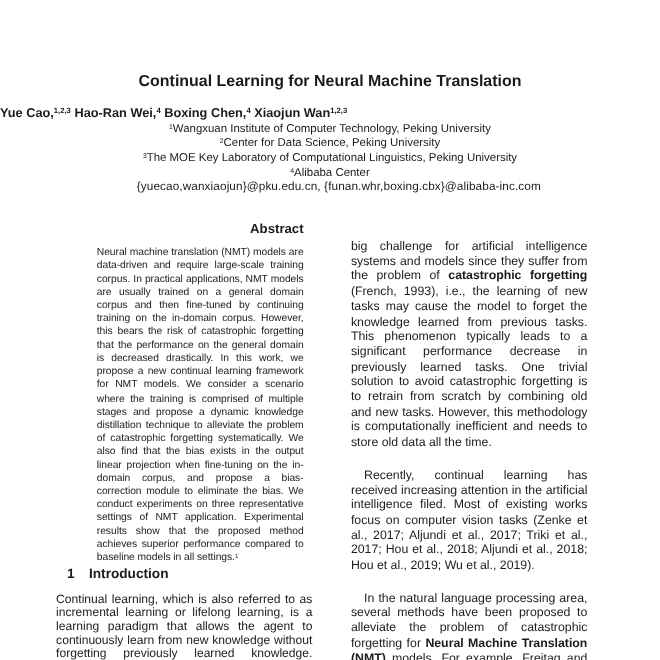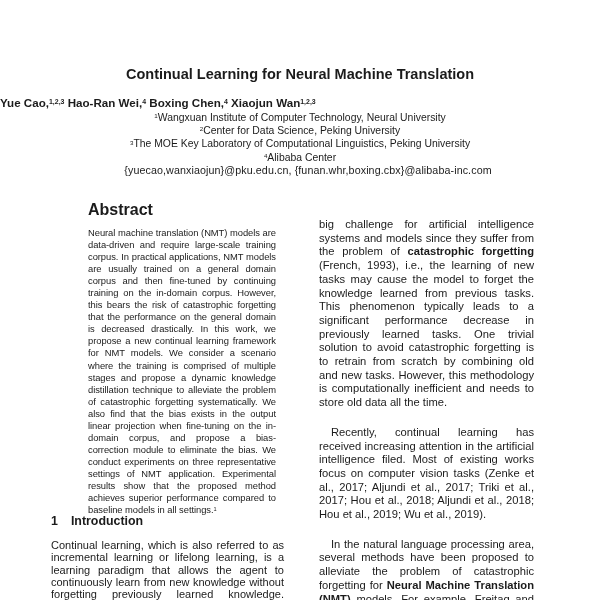--- a/index.html
+++ b/index.html
@@ -60,35 +60,35 @@
   }
 
   .col-left {
     position: absolute;
     left: 51px;
     top: 201px;
     width: 233px;
   }
   .abs-head {
     margin: 0 8px 0 37px;
-    text-align: left;
+    text-align: right;
     font-weight: bold;
-    font-size: 16px;
+    font-size: 12px;
   }
   .abs-body {
     margin: 8px 8px 0 37px;
     text-align: justify;
     font-size: 9.4px;
     line-height: 12.05px;
     letter-spacing: -0.05px;
   }
 
   .sec-head {
     position: absolute;
-    left: 51px;
+    left: 61px;
     top: 514px;
     margin: 0;
     font-size: 12.4px;
     font-weight: bold;
   }
   .sec-num { margin-right: 13px; }
 
   .intro-p {
     position: absolute;
     left: 51px;
@@ -115,21 +115,21 @@
 </head>
 <body>
 
 <div class="page">
 
   <h1 class="title">Continual Learning for Neural Machine Translation</h1>
 
   <div class="authors"><span>Yue Cao,</span><sup>1,2,3</sup><span> Hao-Ran Wei,</span><sup>4</sup><span> Boxing Chen,</span><sup>4</sup><span> Xiaojun Wan</span><sup>1,2,3</sup></div>
 
   <div class="affil-block">
-    <div class="affil"><sup>1</sup><span>Wangxuan Institute of Computer Technology, Neural University</span></div>
+    <div class="affil"><sup>1</sup><span>Wangxuan Institute of Computer Technology, Peking University</span></div>
     <div class="affil"><sup>2</sup><span>Center for Data Science, Peking University</span></div>
     <div class="affil"><sup>3</sup><span>The MOE Key Laboratory of Computational Linguistics, Peking University</span></div>
     <div class="affil"><sup>4</sup><span>Alibaba Center</span></div>
     <div class="emails">{yuecao,wanxiaojun}@pku.edu.cn, {funan.whr,boxing.cbx}@alibaba-inc.com</div>
   </div>
 
   <section class="col-left">
     <div class="abs-head">Abstract</div>
     <p class="abs-body"><span>Neural machine translation (NMT) models are data-driven and require large-scale training corpus. In practical applications, NMT models are usually trained on a general domain corpus and then fine-tuned by continuing training on the in-domain corpus. However, this bears the risk of catastrophic forgetting that the performance on the general domain is decreased drastically. In this work, we propose a new continual learning framework for NMT models. We consider a scenario where the training is comprised of multiple stages and propose a dynamic knowledge distillation technique to alleviate the problem of catastrophic forgetting systematically. We also find that the bias exists in the output linear projection when fine-tuning on the in-domain corpus, and propose a bias-correction module to eliminate the bias. We conduct experiments on three representative settings of NMT application. Experimental results show that the proposed method achieves superior performance compared to baseline models in all settings.</span><sup>1</sup></p>
   </section>

